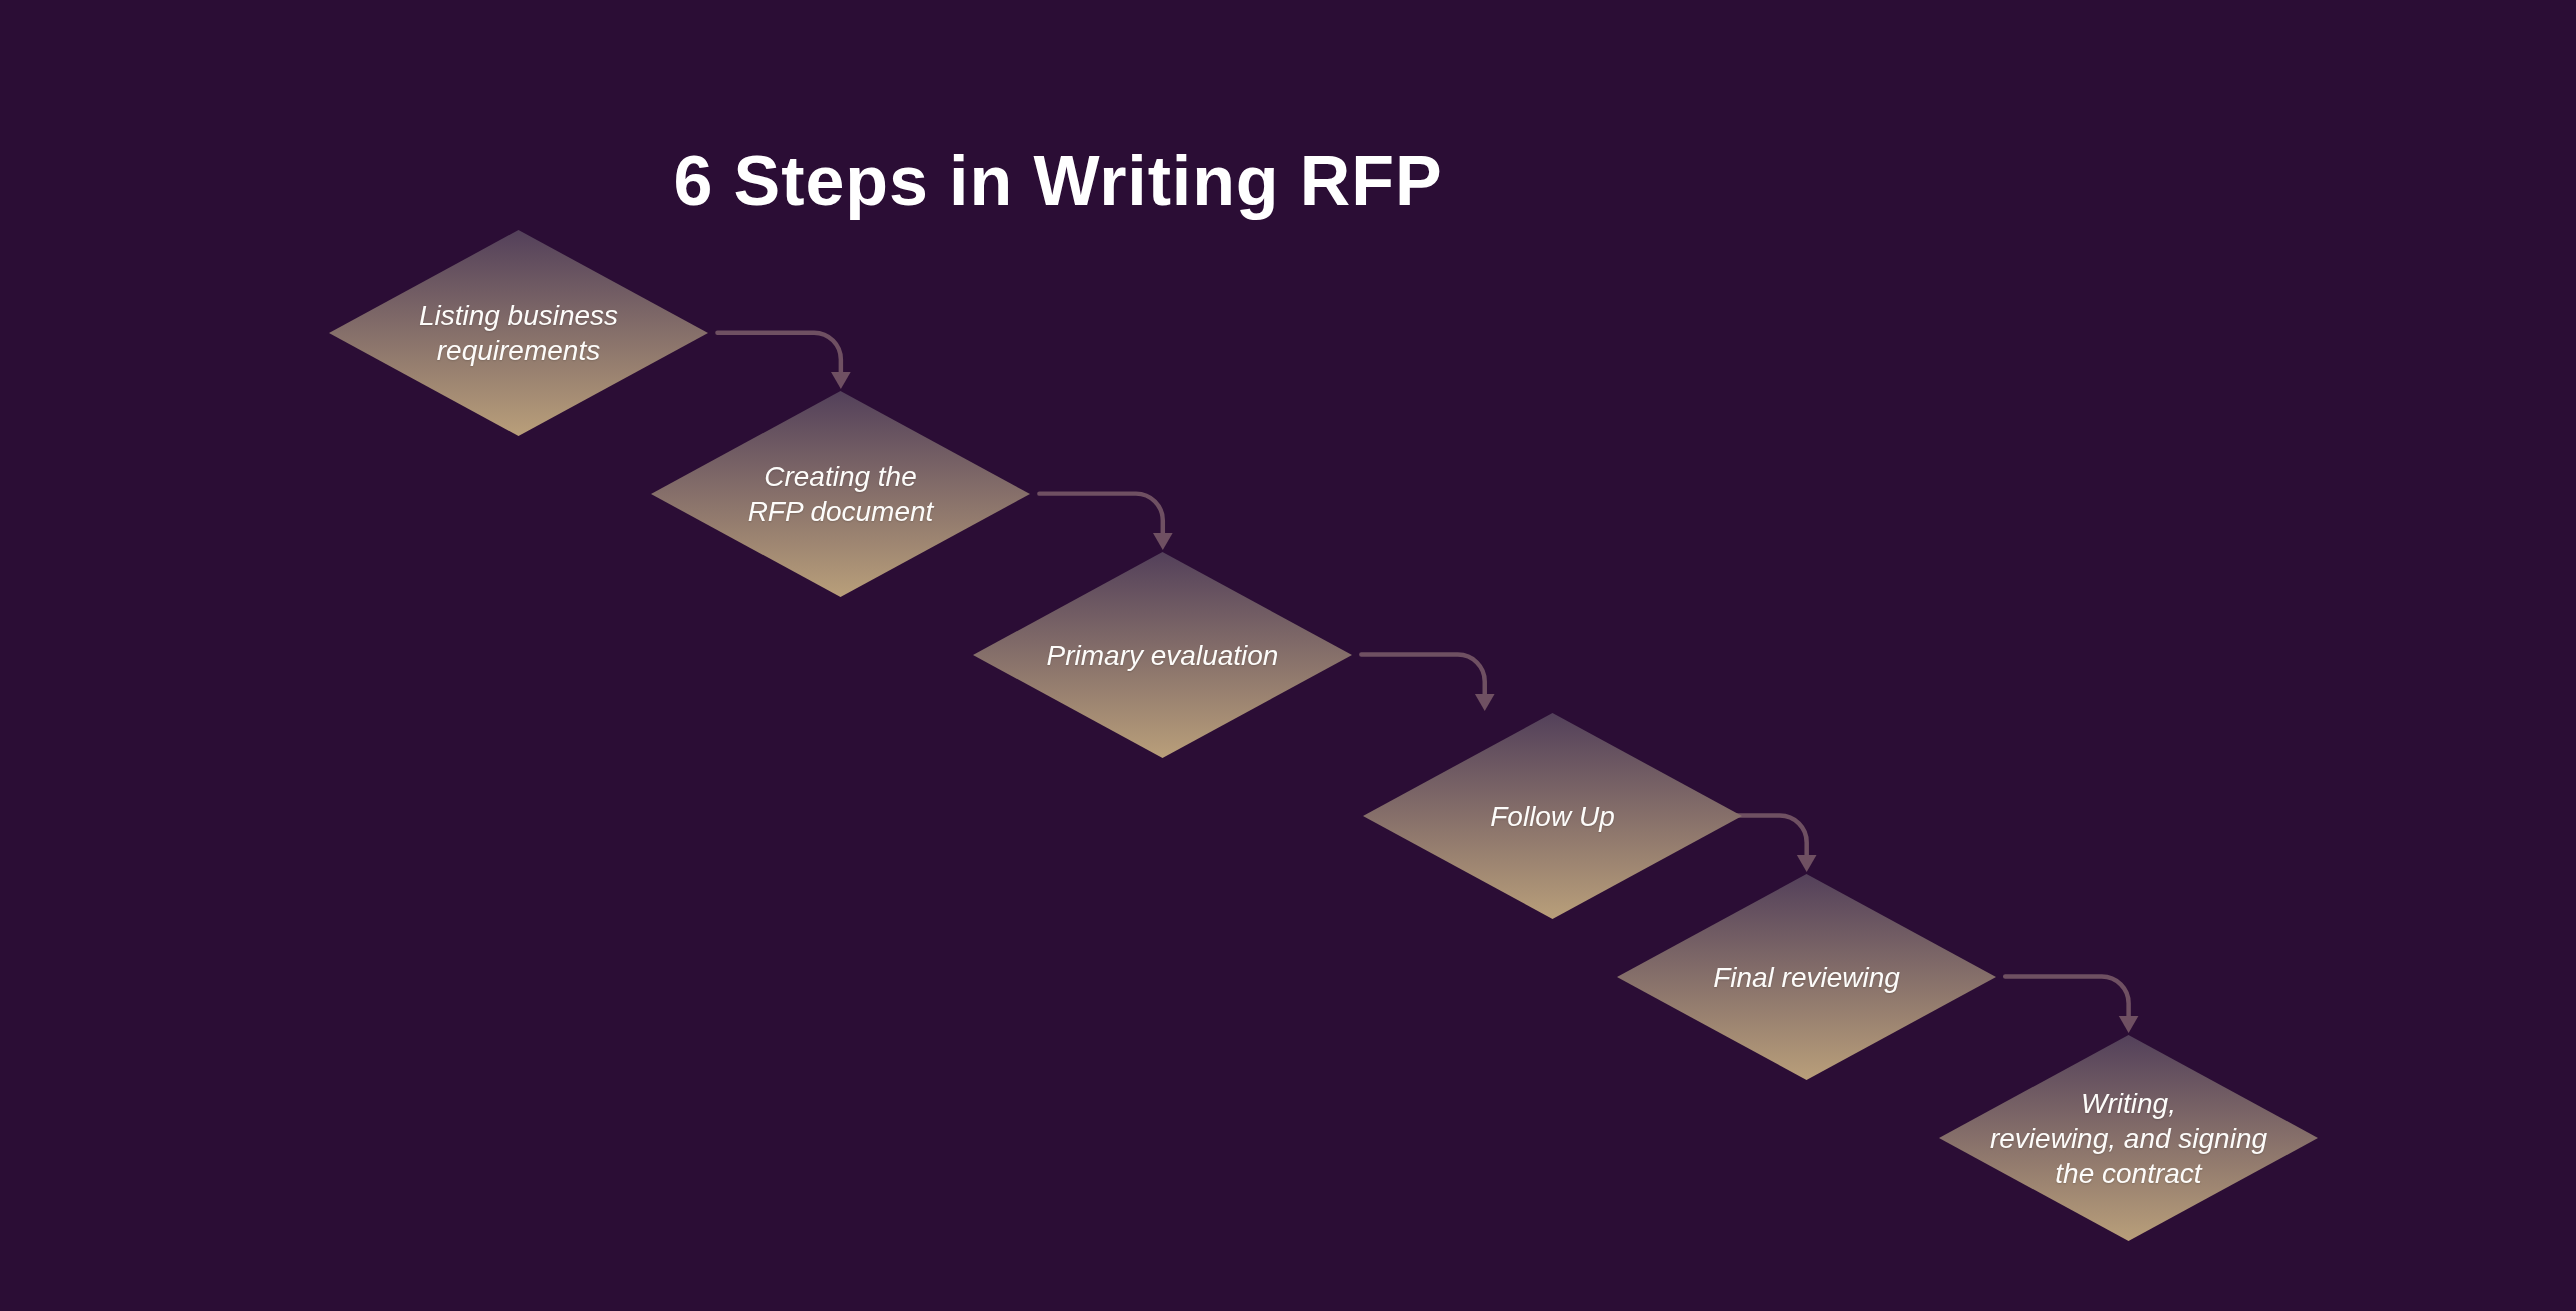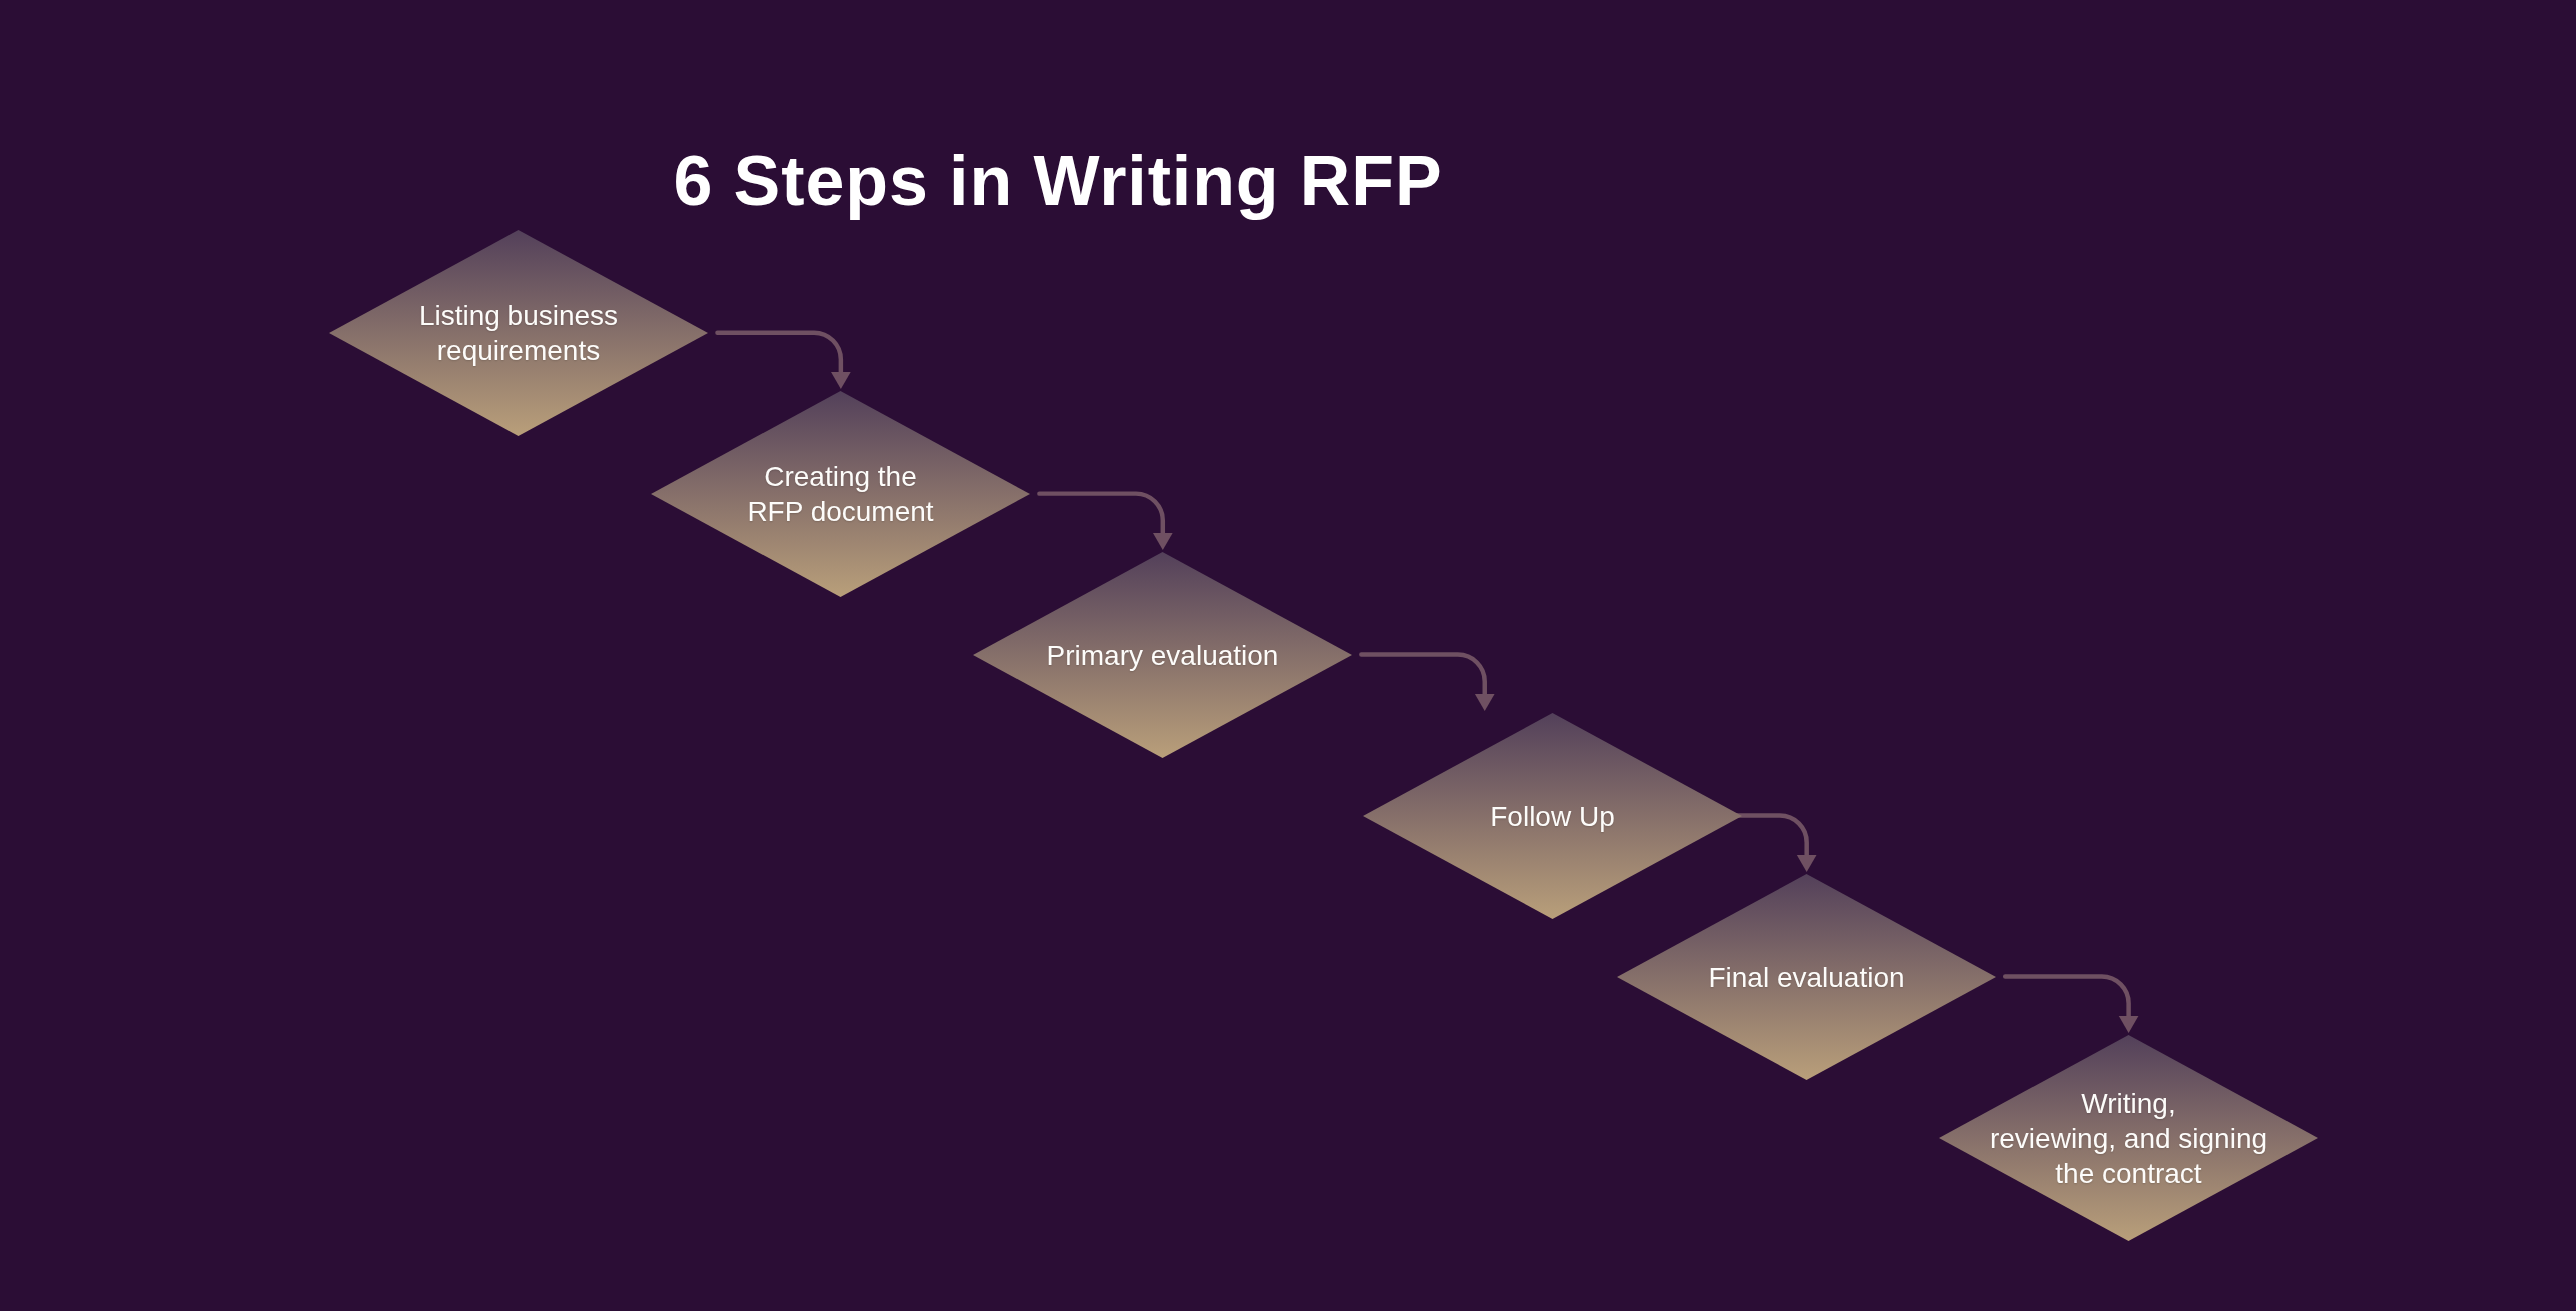--- a/index.html
+++ b/index.html
@@ -61,20 +61,21 @@
     text-align:center;
   }
   .diamond .label{
     white-space:pre-line;
     color:var(--text);
     font-size:28px;
     line-height:35px;
     font-weight:400;
     max-width:295px;
     text-shadow:0 0.9px 1.8px rgba(0,0,0,0.15);
+    font-style:italic;
   }
   .d1{left:329px;top:230px;}
   .d2{left:651px;top:391px;}
   .d3{left:973px;top:552px;}
   .d4{left:1363px;top:713px;}
   .d5{left:1617px;top:874px;}
   .d6{left:1939px;top:1035px;}
 </style>
 </head>
 <body>
@@ -114,21 +115,21 @@
     <span class="label">Creating the
 RFP document</span>
   </div>
   <div class="diamond d3">
     <span class="label">Primary evaluation</span>
   </div>
   <div class="diamond d4">
     <span class="label">Follow Up</span>
   </div>
   <div class="diamond d5">
-    <span class="label">Final evaluation</span>
+    <span class="label">Final reviewing</span>
   </div>
   <div class="diamond d6">
     <span class="label">Writing,
 reviewing, and signing
 the contract</span>
   </div>
 
 </div>
 
 

